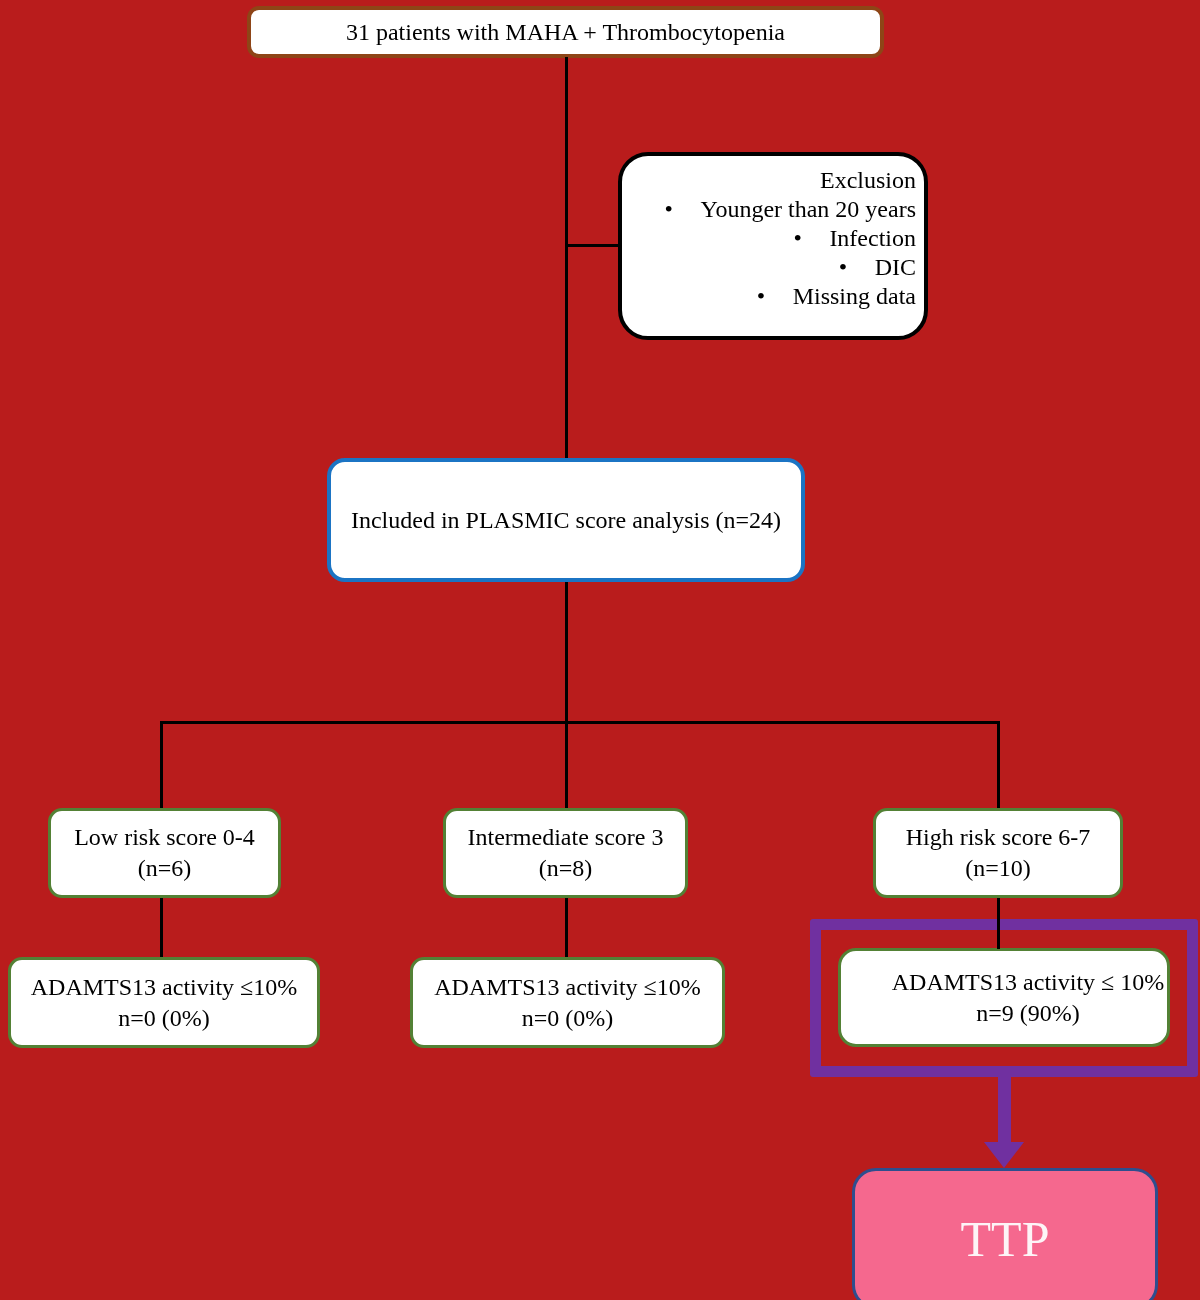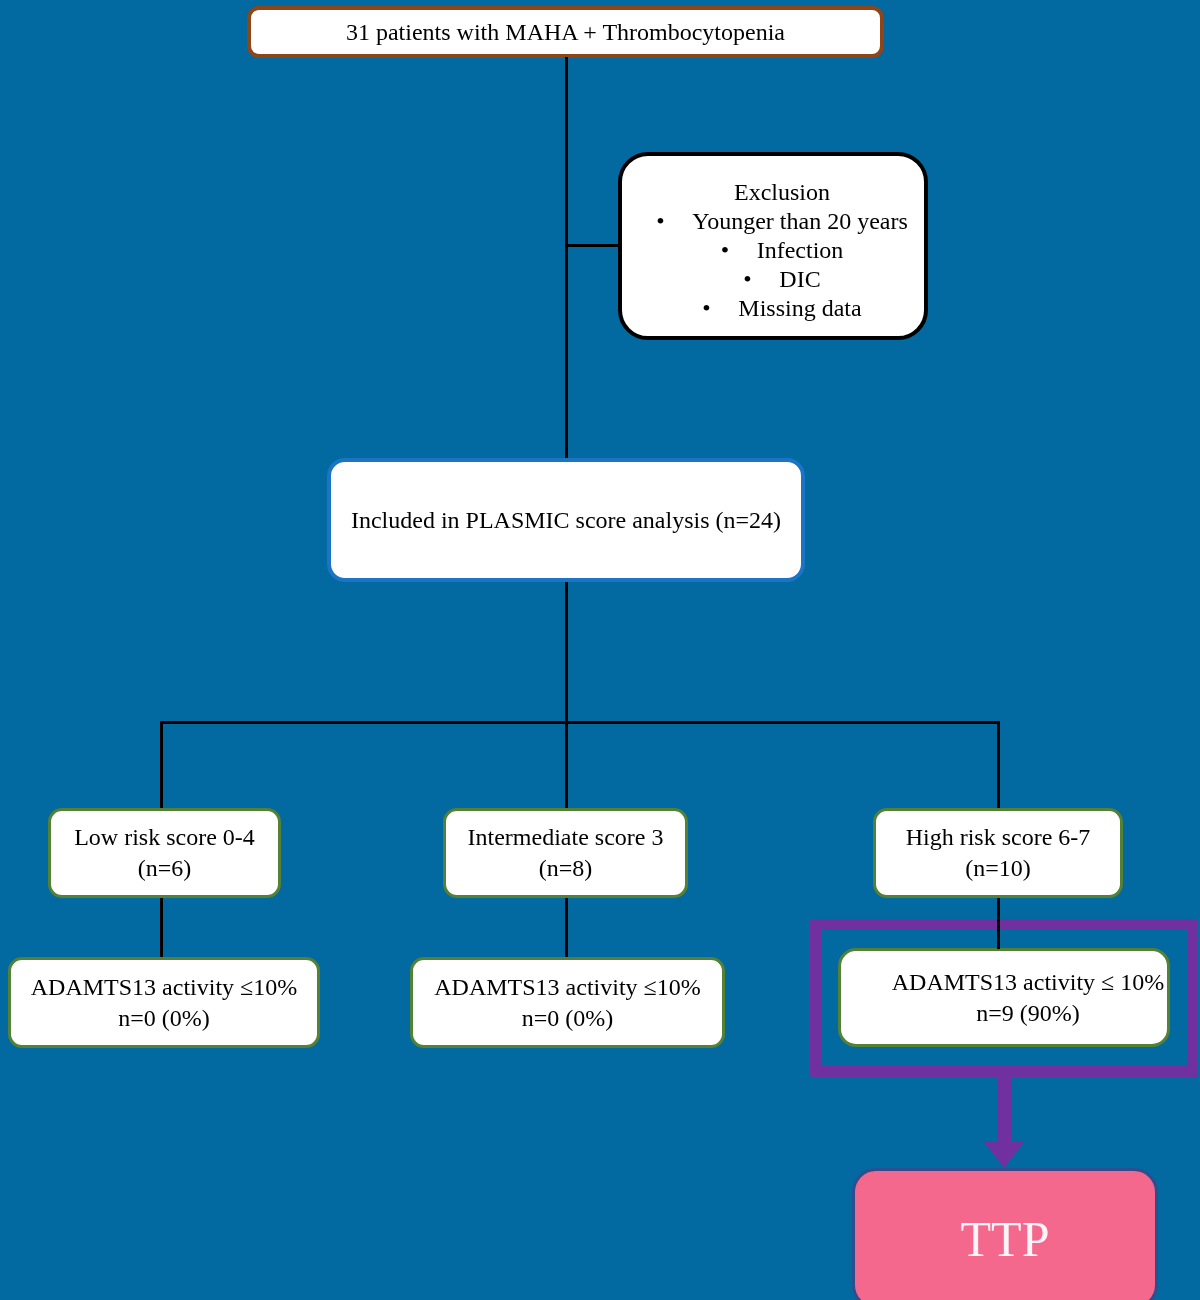--- a/index.html
+++ b/index.html
@@ -4,21 +4,21 @@
 <style>
   html, body {
     margin: 0;
     padding: 0;
     background: #ffffff;
   }
   #canvas {
     position: relative;
     width: 1200px;
     height: 1300px;
-    background: #0369a1;
+    background: #b91c1c;
     font-family: "Liberation Serif", "DejaVu Serif", serif;
     color: #000000;
     overflow: hidden;
   }
   .box {
     position: absolute;
     box-sizing: border-box;
     background: #ffffff;
     display: flex;
     flex-direction: column;
@@ -36,24 +36,24 @@
   .top-box {
     left: 247px; top: 6px; width: 637px; height: 52px;
     border: 4px solid var(--brown, #8E4517);
     border-radius: 12px;
   }
   
   .exclusion-box {
     left: 618px; top: 152px; width: 310px; height: 188px;
     border: 4px solid #000000;
     border-radius: 30px;
-    align-items: center;
+    align-items: flex-end;
     justify-content: flex-start;
     text-align: left;
-    padding: 22px 8px 0 26px;
+    padding: 10px 8px 0 26px;
     line-height: 29px;
   }
   .exclusion-item { display: flex; }
   .exclusion-item .bullet { width: 36px; flex: 0 0 36px; }
   
   .included-box {
     left: 327px; top: 458px; width: 478px; height: 124px;
     border: 4px solid var(--blue, #1B74C4);
     border-radius: 18px;
   }

